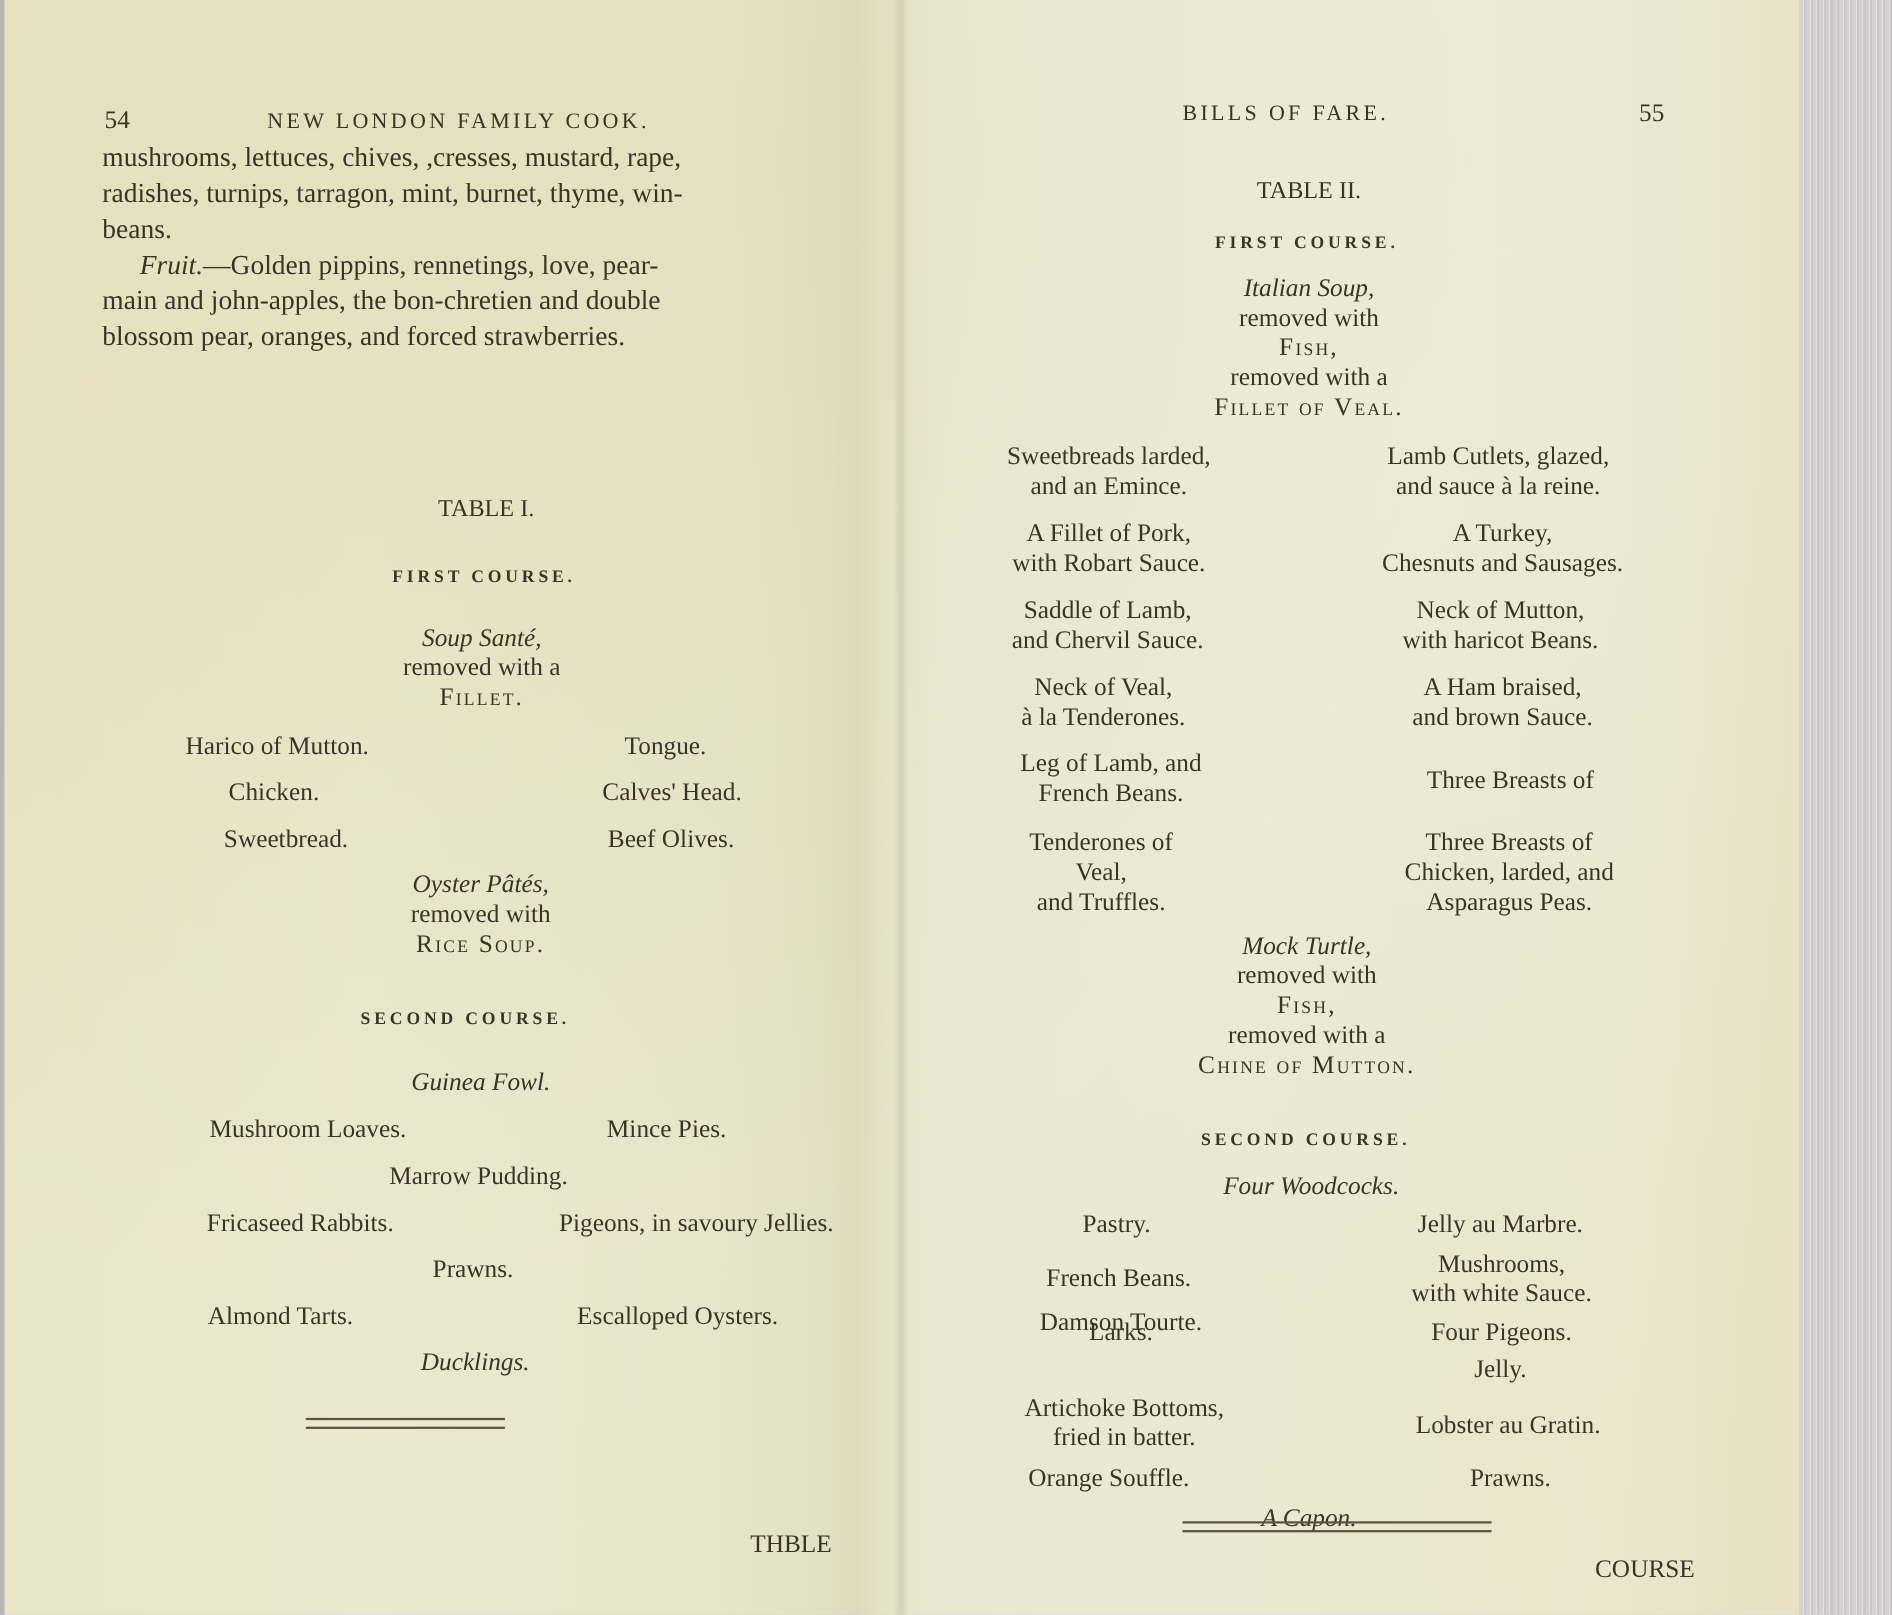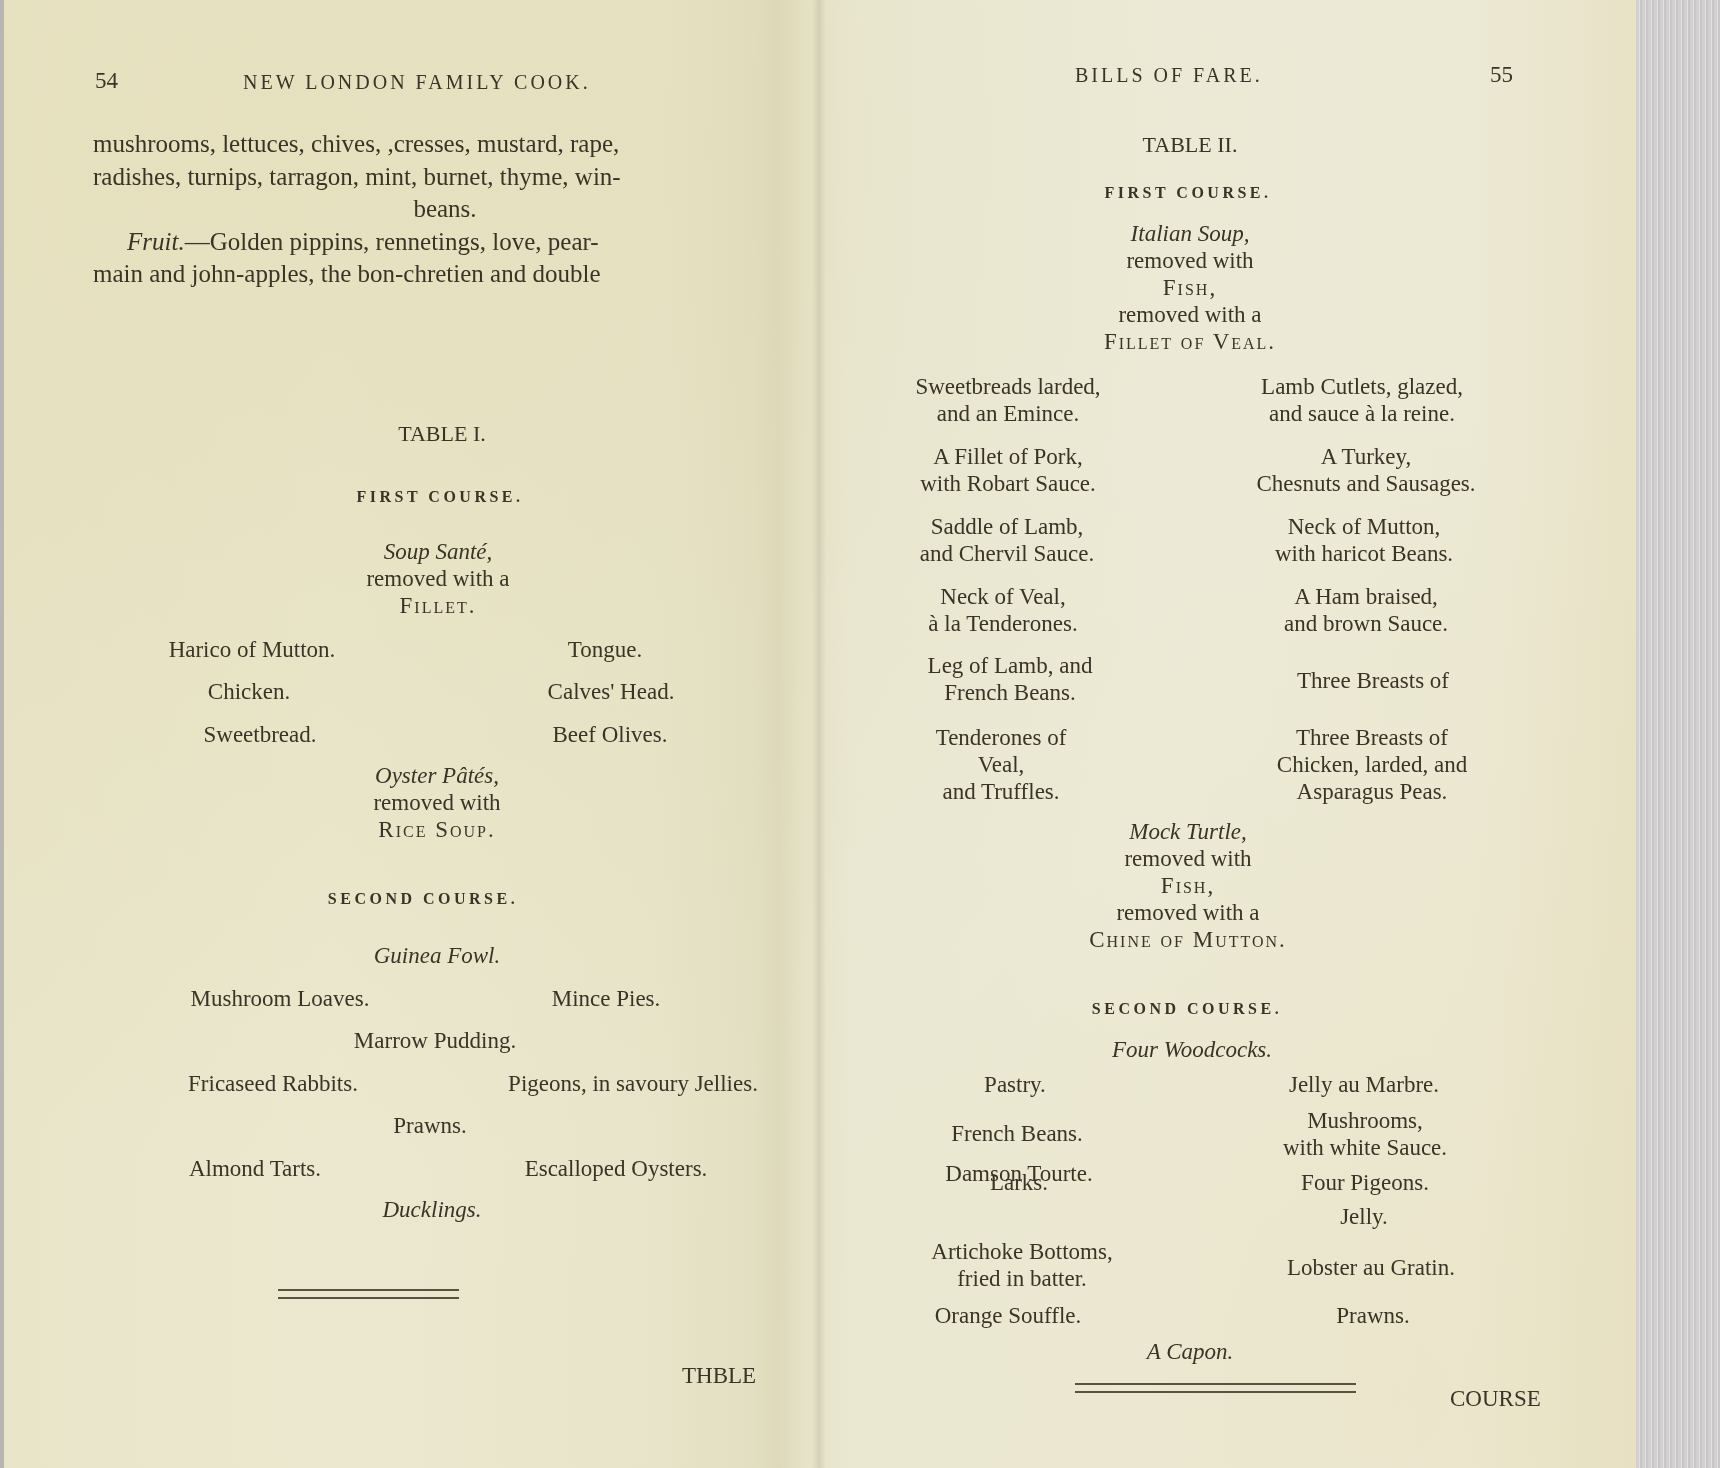--- a/index.html
+++ b/index.html
@@ -5,21 +5,21 @@
   html, body { margin:0; padding:0; }
   body { width:1720px; height:1468px; position:relative; overflow:hidden; background:#d4d2d2; font-family:"Liberation Serif","DejaVu Serif",serif; color:#3a3426; }
   .spread { position:absolute; left:4px; top:0; width:1632px; height:1468px;
     background: linear-gradient(90deg, #e9e5c9 0%, #ebe8cf 20%, #e8e5cb 40%, #e2dfc3 46%, #ddd9bc 47.5%, #e6e3ca 49%, #ebe9d6 52%, #edebd9 70%, #ece9d4 90%, #e8e2c6 100%); }
   .spread::before { content:""; position:absolute; inset:0;
     background: radial-gradient(ellipse at 20% 10%, rgba(220,210,160,0.35), transparent 55%), radial-gradient(ellipse at 85% 95%, rgba(230,220,180,0.3), transparent 50%); }
   .leftborder { position:absolute; left:0; top:0; width:4px; height:1468px; background:#b8b6b3; }
   .strip { position:absolute; left:1636px; top:0; width:84px; height:1468px;
     background: repeating-linear-gradient(90deg, #d3d0d2 0px, #d3d0d2 3px, #e2e0e1 3px, #e2e0e1 4px, #c9c6c8 4px, #c9c6c8 6px); }
   .gutter { position:absolute; left:812px; top:0; width:14px; height:1468px; background:linear-gradient(90deg, rgba(200,196,170,0.0), rgba(190,186,160,0.45), rgba(220,218,200,0.1)); }
-  .abs { position:absolute; white-space:nowrap; }
+  .abs { position:absolute; white-space:nowrap;margin-top:28px; }
   .c { transform:translateX(-50%); text-align:center; }
   .runhead { font-size:20px; letter-spacing:3px; }
   .pgnum { font-size:23px; }
   .body { position:absolute; left:93px; top:128px; width:704px; font-size:25px; line-height:32.5px; text-align:justify; }
   .body p { margin:0; }
   .body .ind { text-indent:34px; }
   .it { font-style:italic; }
   .tabtitle { font-size:22px;text-align:right; }
   .course { font-size:16px; letter-spacing:3.5px; font-weight:bold; }
   .dish { font-size:23px; line-height:27px; }
@@ -35,23 +35,24 @@
 <div class="leftborder"></div>
 <div class="strip"></div>
 
 <div>
   <div class="abs pgnum" style="left:95px;top:68px;">54</div>
   <div class="abs runhead" style="left:243px;top:71px;">NEW LONDON FAMILY COOK.</div>
 
   <div class="body">
     <p>mushrooms, lettuces, chives, ,cresses, mustard, rape,</p>
     <p>radishes, turnips, tarragon, mint, burnet, thyme, win-</p>
-    <p style="text-align:center">beans.</p>
+    <p style="text-align:left">beans.</p>
     <p class="ind"><span class="it">Fruit.</span><span>—Golden pippins, rennetings, love, pear-</span></p>
     <p>main and john-apples, the bon-chretien and double</p>
+    <p style="text-align:left">blossom pear, oranges, and forced strawberries.</p>
   </div>
 
   <div class="abs c tabtitle" style="left:442px;top:421px;">TABLE I.</div>
   <div class="abs c course" style="left:440px;top:488px;">FIRST COURSE.</div>
 
   <div class="abs c dish" style="left:438px;top:538px;">
     <div class="it">Soup Santé,</div>
     <div>removed with a</div>
     <div class="sc">Fillet.</div>
   </div>

